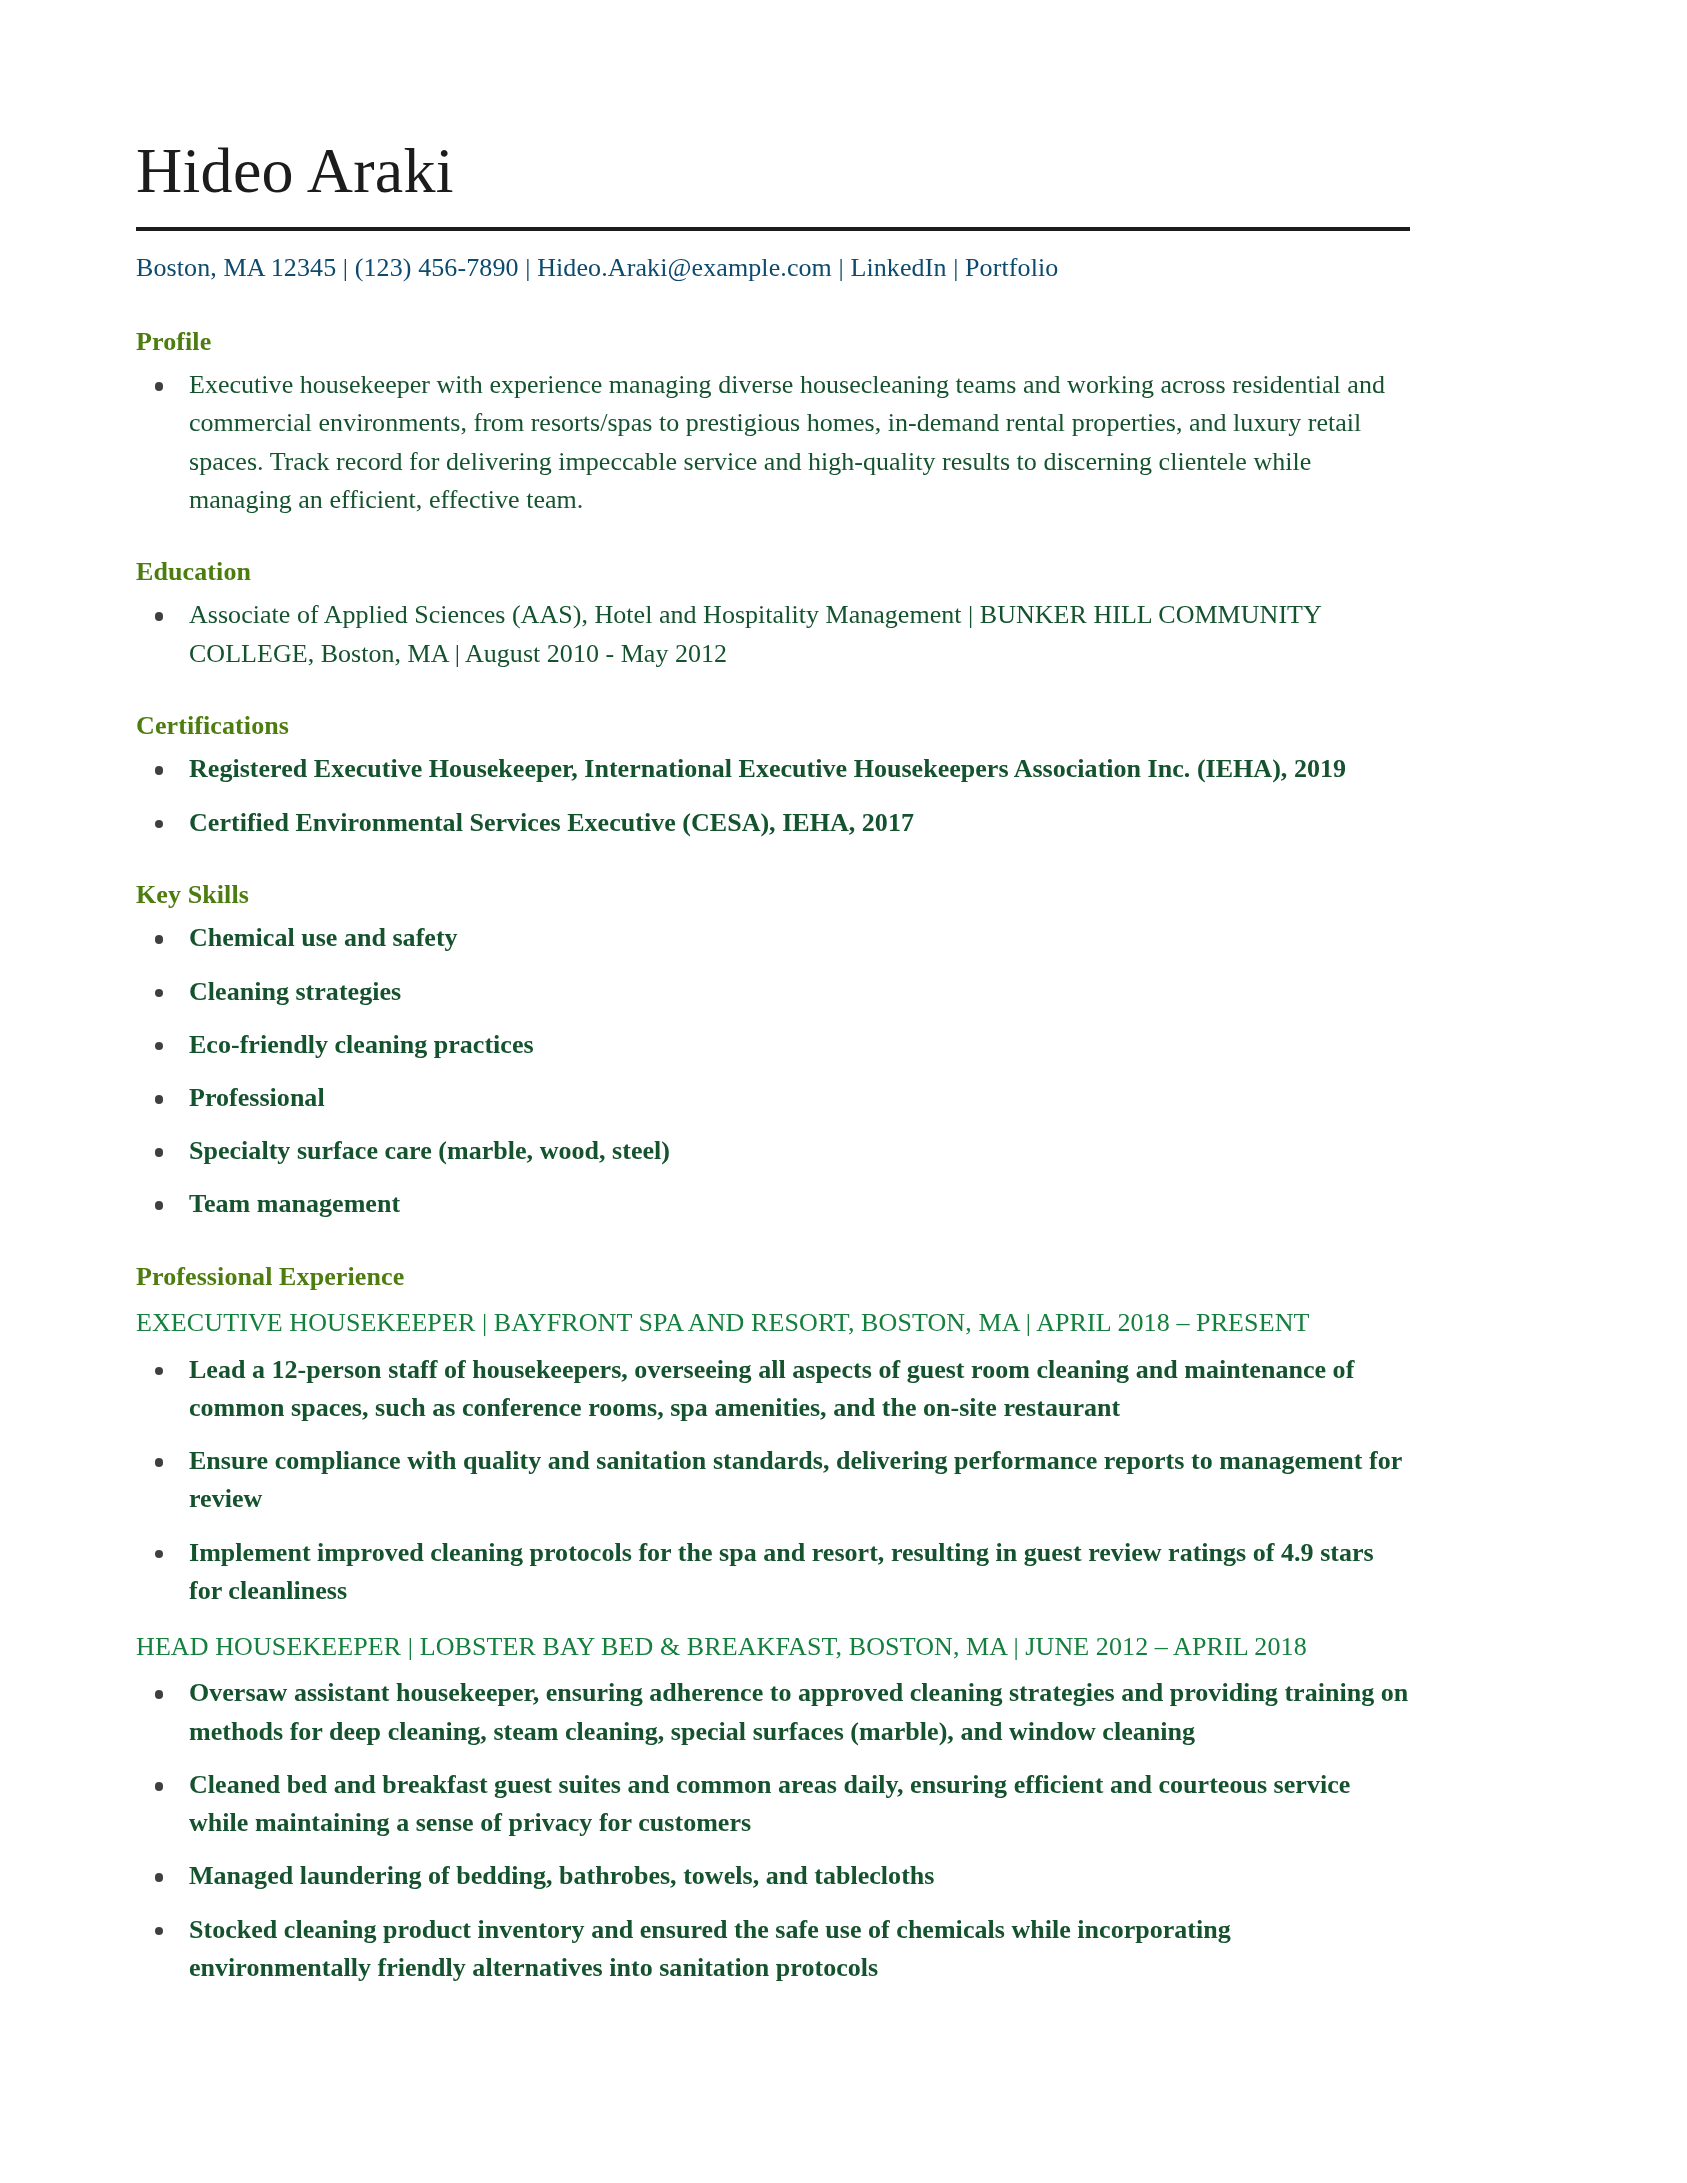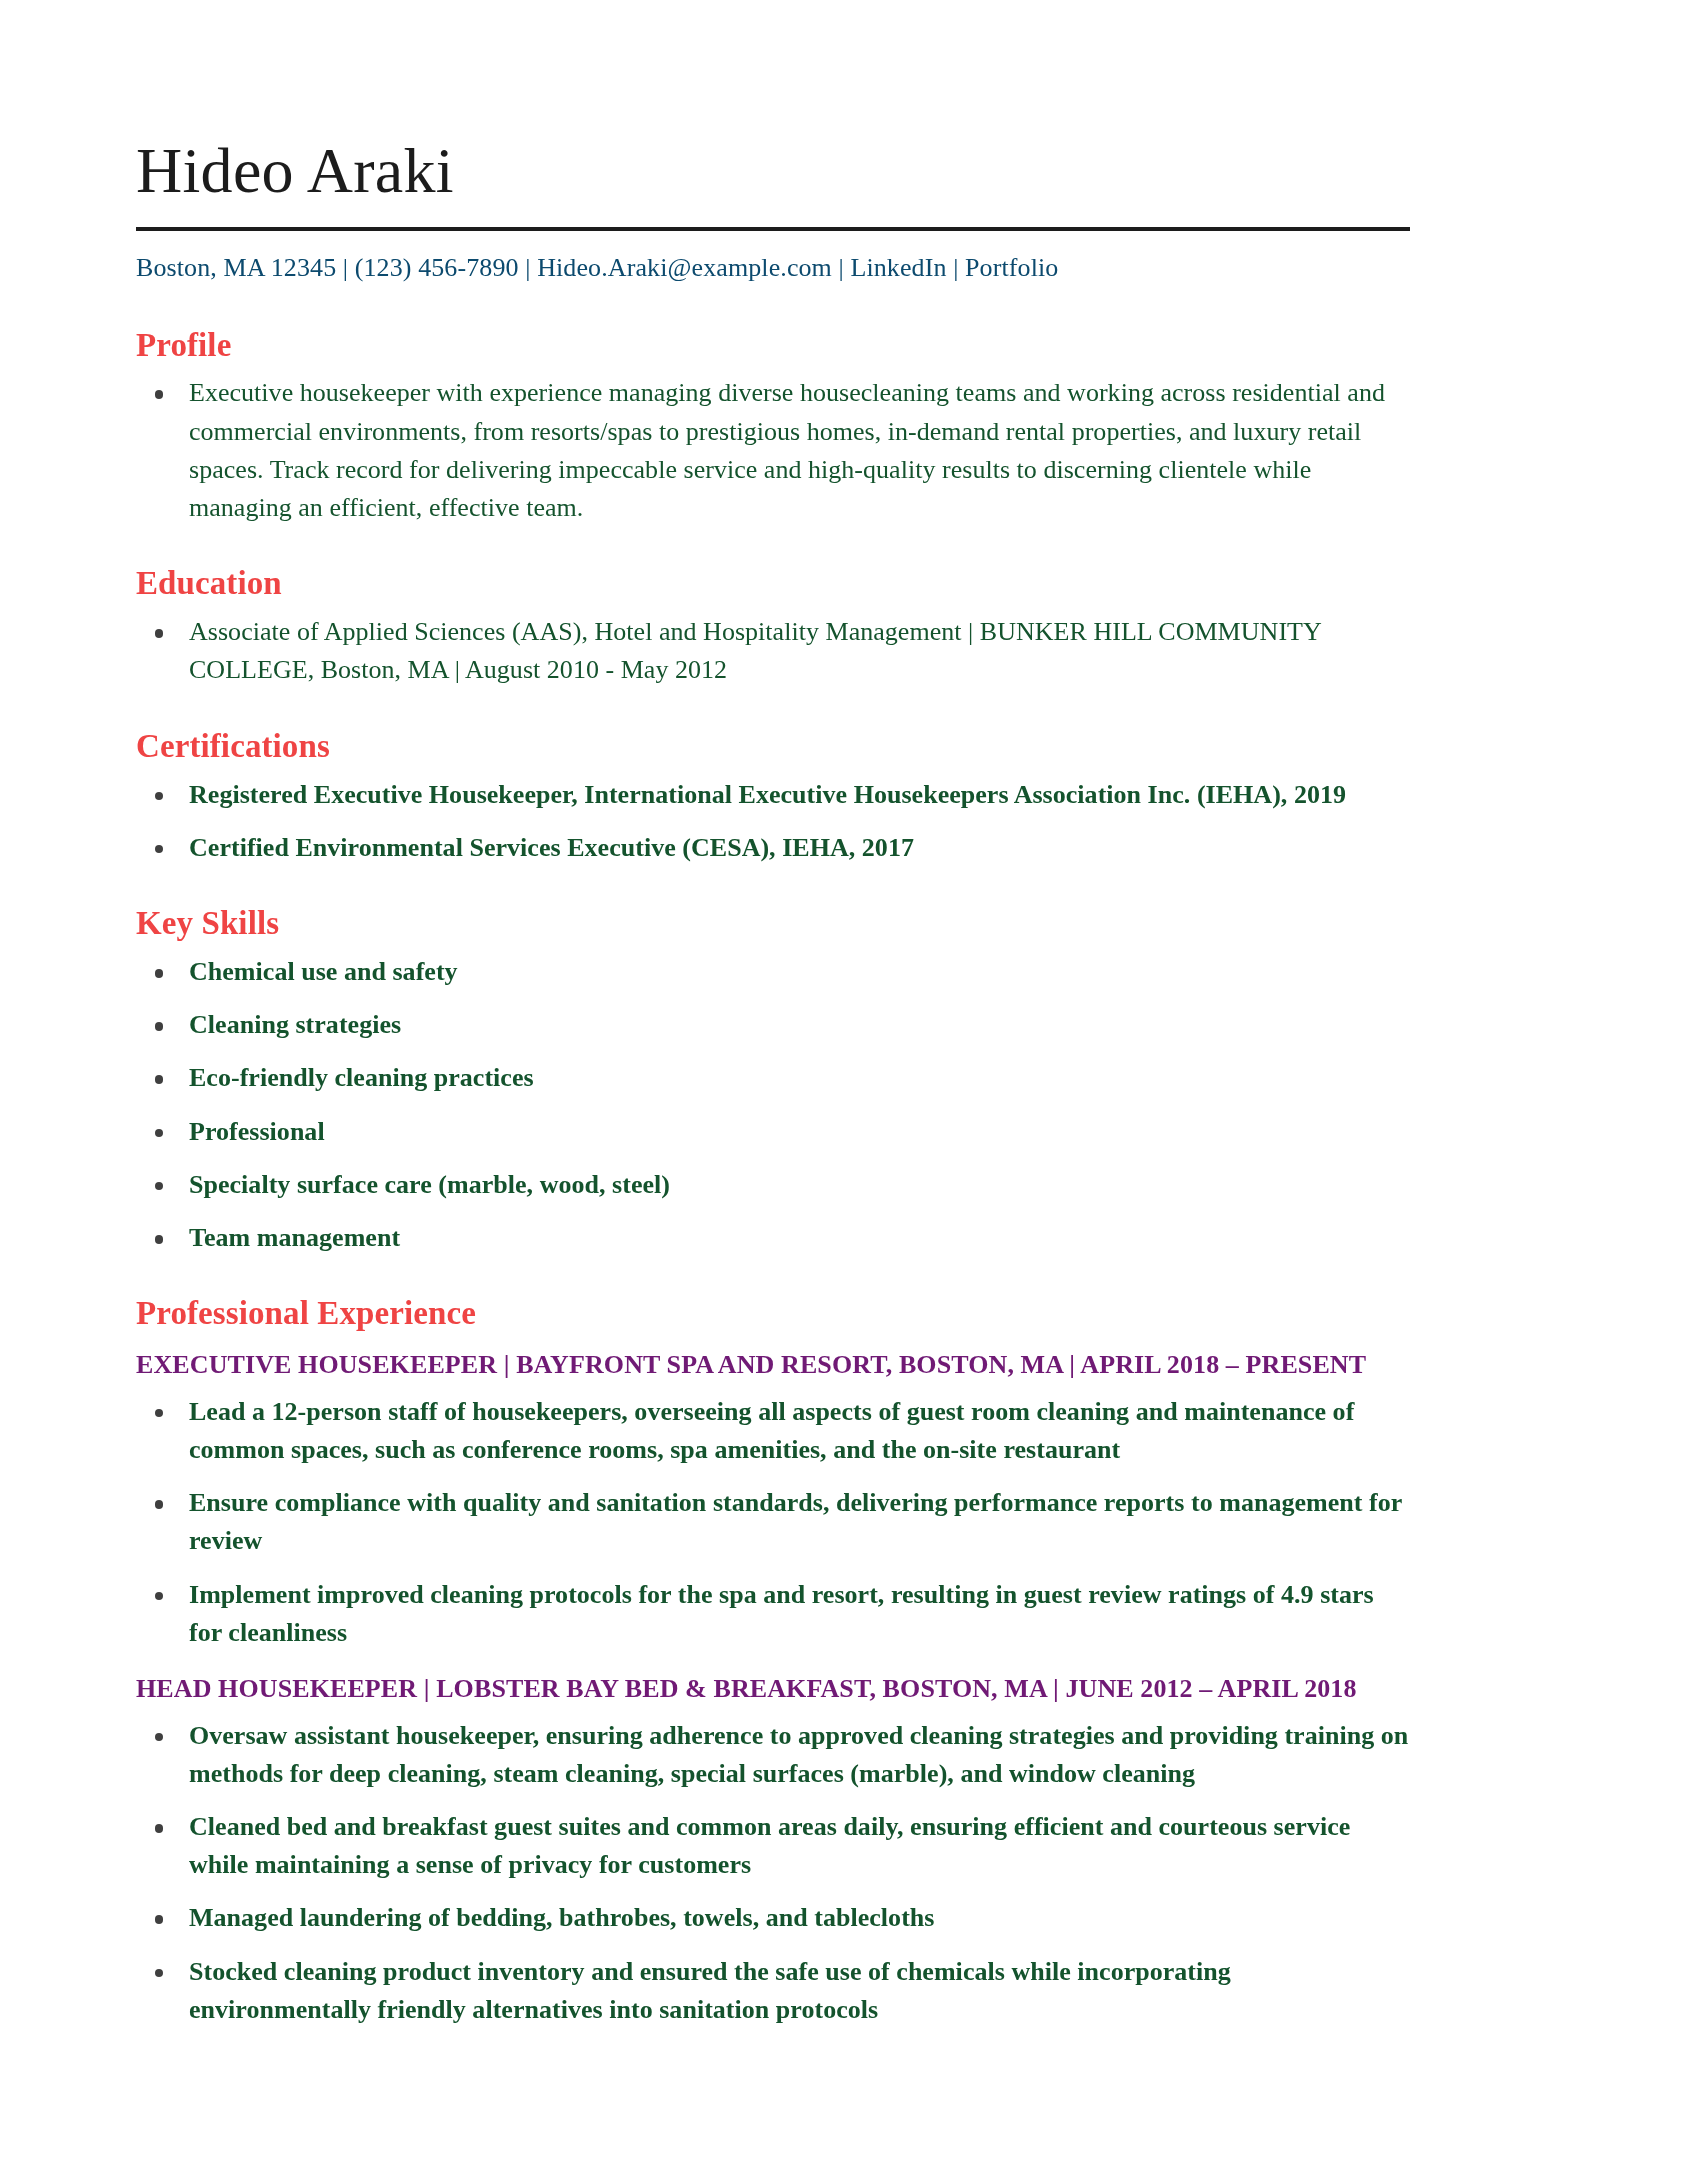--- a/index.html
+++ b/index.html
@@ -45,23 +45,23 @@
     line-height: 1.35;
     margin: 0 0 41px 0;
     letter-spacing: 0.1px;
   }
 
   
   .section {
     margin: 0 0 37px 0;
   }
   .section-title {
-    font-size: 33px;
+    font-size: 26px;
     font-weight: 700;
-    color: #ef4444;
+    color: #4d7c0f;
     margin: 0 0 9.3px 0;
     line-height: 1.2;
     letter-spacing: 0.1px;
   }
   .section.experience .section-title {
     margin-bottom: 14.6px;
   }
 
   
   ul.bullets {
@@ -101,22 +101,22 @@
 
   
   .job {
     margin-bottom: 10.6px;
   }
   .job:last-child {
     margin-bottom: 0;
   }
   .job-heading {
     font-size: 26px;
-    font-weight: 700;
-    color: #701a75;
+    font-weight: 400;
+    color: #15803d;
     margin: 0 0 10.6px 0;
     line-height: 1.3;
     letter-spacing: 0.1px;
   }
   .job + .job {
     margin-top: 20px;
   }
 </style>
 </head>
 <body>

